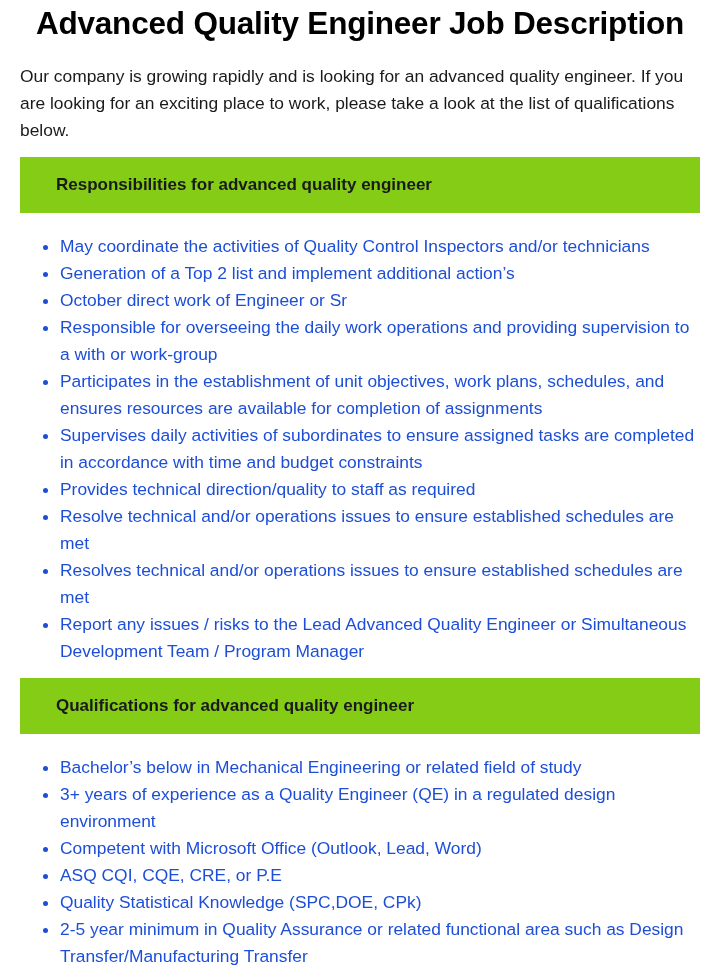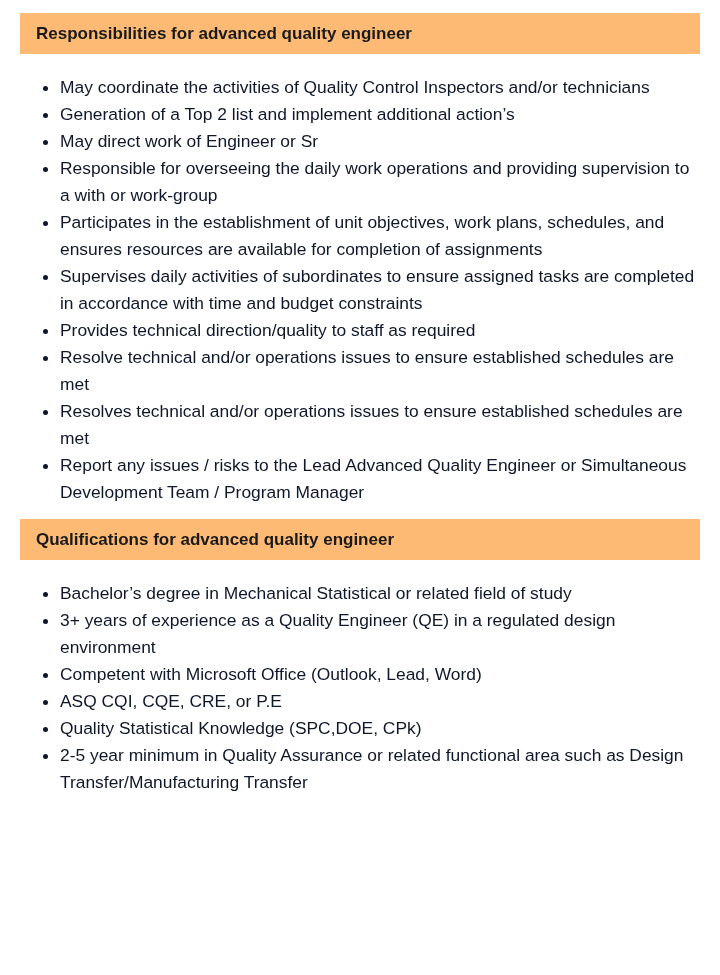--- a/index.html
+++ b/index.html
@@ -12,55 +12,57 @@
     h1 {
       margin: 0; padding-top: 4px;
       font-size: 31.5px; font-weight: bold; color: #000;
       text-align: center; letter-spacing: -0.2px; line-height: 38px;
     }
     .intro {
       margin: 21px 0 0 0;
       font-size: 17.4px; line-height: 27px; color: #1a1a1a;
     }
     .section-header {
-      background: #fdba74;
+      background: #84cc16;
       margin-top: 13px;
-      height: 41px;
+      height: 56px;
       display: flex; align-items: center;
-      padding-left: 16px;
+      padding-left: 36px;
       font-size: 17px; font-weight: bold; color: #1a1a1a;
     }
     ul {
       margin: 20px 0 0 0; padding-left: 40px;
-      font-size: 17.4px; line-height: 27px; color: #0f172a;
+      font-size: 17.4px; line-height: 27px; color: #1d4ed8;
     }
     ul li { margin: 0; padding: 0; }
     .sec2 { }
   </style>
 </head>
 <body>
 
 <div class="page">
+  <h1>Advanced Quality Engineer Job Description</h1>
+  <p class="intro">Our company is growing rapidly and is looking for an advanced quality engineer. If you are looking for an exciting place to work, please take a look at the list of qualifications below.</p>
 
   <div class="section-header">Responsibilities for advanced quality engineer</div>
   <ul>
     <li>May coordinate the activities of Quality Control Inspectors and/or technicians</li>
     <li>Generation of a Top 2 list and implement additional action’s</li>
-    <li>May direct work of Engineer or Sr</li>
+    <li>October direct work of Engineer or Sr</li>
     <li>Responsible for overseeing the daily work operations and providing supervision to a with or work-group</li>
     <li>Participates in the establishment of unit objectives, work plans, schedules, and ensures resources are available for completion of assignments</li>
     <li>Supervises daily activities of subordinates to ensure assigned tasks are completed in accordance with time and budget constraints</li>
     <li>Provides technical direction/quality to staff as required</li>
     <li>Resolve technical and/or operations issues to ensure established schedules are met</li>
     <li>Resolves technical and/or operations issues to ensure established schedules are met</li>
     <li>Report any issues / risks to the Lead Advanced Quality Engineer or Simultaneous Development Team / Program Manager</li>
   </ul>
 
   <div class="section-header sec2">Qualifications for advanced quality engineer</div>
   <ul>
-    <li>Bachelor’s degree in Mechanical Statistical or related field of study</li>
+    <li>Bachelor’s below in Mechanical Engineering or related field of study</li>
     <li>3+ years of experience as a Quality Engineer (QE) in a regulated design environment</li>
     <li>Competent with Microsoft Office (Outlook, Lead, Word)</li>
     <li>ASQ CQI, CQE, CRE, or P.E</li>
     <li>Quality Statistical Knowledge (SPC,DOE, CPk)</li>
     <li>2-5 year minimum in Quality Assurance or related functional area such as Design Transfer/Manufacturing Transfer</li>
   </ul>
 </div>
 
 </body></html>

